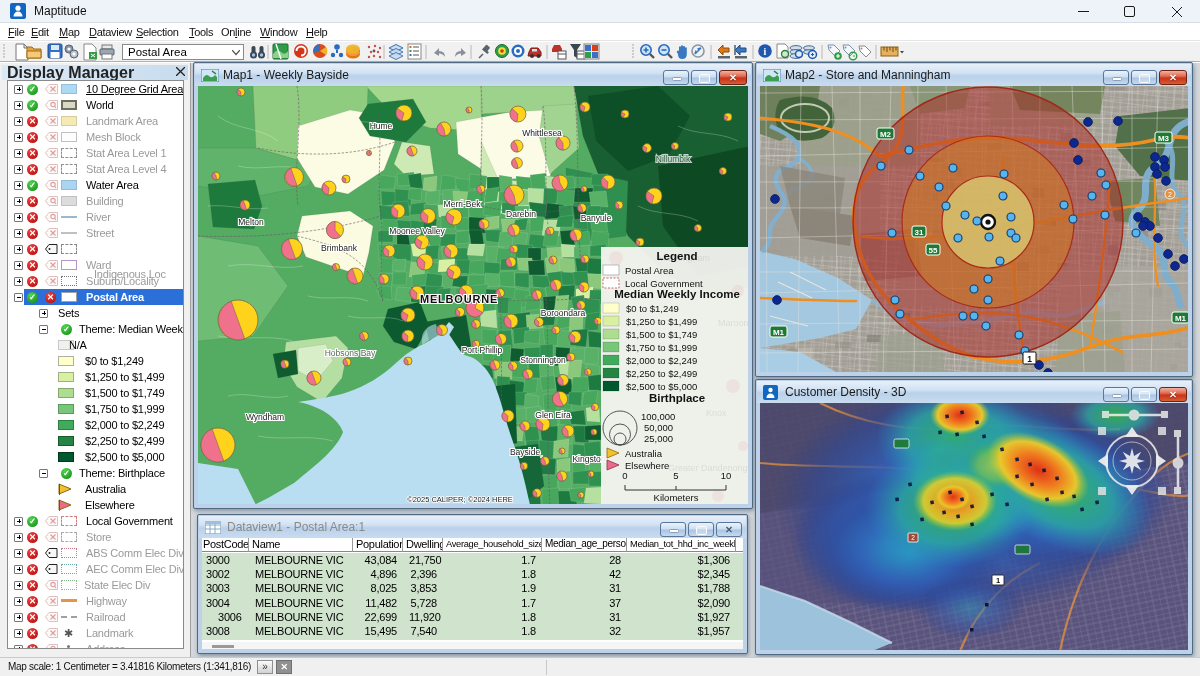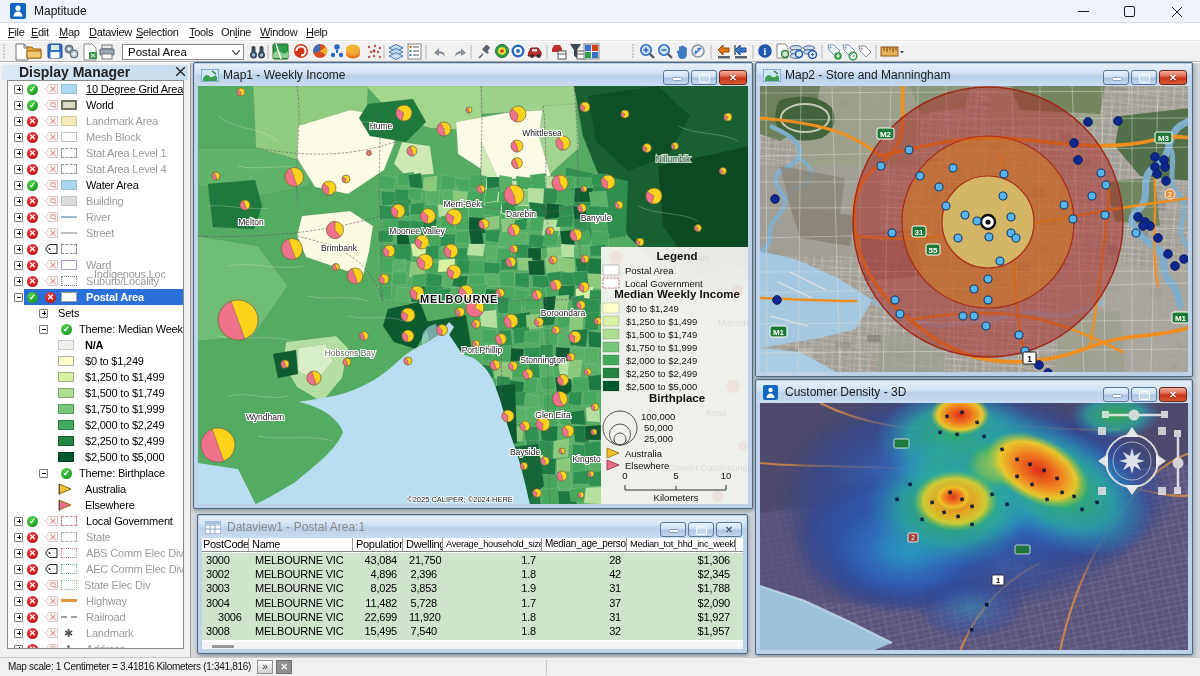--- a/index.html
+++ b/index.html
@@ -3,21 +3,21 @@
 *{margin:0;padding:0;box-sizing:border-box}
 html,body{width:1200px;height:676px;overflow:hidden}
 body{font-family:"Liberation Sans",sans-serif;position:relative;background:#fff}
 .abs{position:absolute}
 #titlebar{left:0;top:0;width:1200px;height:23px;background:#eef3f9;border-bottom:1px solid #d8dee6}
 #menubar{left:0;top:24px;width:1200px;height:17px;background:#fff;border-bottom:1px solid #e5e5e5}
 #menubar span{position:absolute;top:2px;font-size:11px;color:#111;letter-spacing:-0.3px}
 #toolbar{left:0;top:42px;width:1200px;height:20px;background:#f1f1f1;border-bottom:1px solid #b0b0b0}
 #workspace{left:0;top:63px;width:1200px;height:594px;background:#d4d8dc}
 #dm{left:0;top:63px;width:191px;height:594px;background:#f0f0f0;border-right:1px solid #a0a0a0}
-#dmhead{position:absolute;left:2px;top:2px;width:186px;height:15px;background:linear-gradient(90deg,#dce9f5,#c8dcee);font-size:14px;font-weight:bold;color:#222;padding-left:17px;line-height:15px}
+#dmhead{position:absolute;left:2px;top:2px;width:186px;height:15px;background:linear-gradient(90deg,#dce9f5,#c8dcee);font-size:16px;font-weight:bold;color:#222;padding-left:5px;line-height:15px}
 #tree{position:absolute;left:7px;top:17px;width:177px;height:569px;background:#fff;border:1px solid #8a8a8a;overflow:hidden;font-size:11px;letter-spacing:-0.2px}
 .trow{position:absolute;left:0;width:175px;height:16px;line-height:16px;white-space:nowrap}
 .lbl{position:absolute;top:0;color:#000}
 .dis{color:#9a9a9a}
 .pm{position:absolute;top:3.5px;width:9px;height:9px;border:1px solid #787878;background:#fff;border-radius:1px}
 .pm i{position:absolute;left:1.5px;top:3.5px;width:4px;height:1px;background:#000}
 .pm.plus b{position:absolute;left:3.5px;top:1.5px;width:1px;height:4px;background:#000}
 .cc{position:absolute;top:2.5px;width:11px;height:11px;border-radius:50%;color:#fff;font-size:8.5px;line-height:11px;text-align:center;font-weight:bold}
 .cc.g{background:radial-gradient(circle at 35% 30%,#52d452,#0f880f)}
 .cc.r{background:radial-gradient(circle at 35% 30%,#ee4444,#b00606)}
@@ -502,21 +502,21 @@
       </div>
       <div class="trow" style="top:240px">
         <div class="pm" style="left:31px">
           <i></i>
         </div>
         <div class="cc g" style="left:53px">✓</div>
         <span class="lbl" style="left:71px;font-weight:normal;">Theme: Median Weekly</span>
       </div>
       <div class="trow" style="top:256px">
         <div class="sw" style="left:50px;background:#f0f0ec;border:1px solid #c8c8c8;"></div>
-        <span class="lbl" style="left:77px;font-weight:bold;">N/A</span>
+        <span class="lbl" style="left:61px;font-weight:normal;">N/A</span>
       </div>
       <div class="trow" style="top:272px">
         <div class="sw" style="left:50px;background:#ffffcc;border:1px solid #b0b0a0;"></div>
         <span class="lbl" style="left:77px;font-weight:normal;">$0 to $1,249</span>
       </div>
       <div class="trow" style="top:288px">
         <div class="sw" style="left:50px;background:#d9f0a3;border:1px solid #a0b080;"></div>
         <span class="lbl" style="left:77px;font-weight:normal;">$1,250 to $1,499</span>
       </div>
       <div class="trow" style="top:304px">
@@ -577,21 +577,21 @@
         <div class="pm plus" style="left:6px">
           <i></i>
           <b></b>
         </div>
         <div class="cc r" style="left:19px">✕</div>
         <svg class="abs" style="left:37px;top:3px;opacity:.5" width="13" height="10" viewBox="0 0 13 10">
           <path d="M4 0.5 h8.5 v9 h-8.5 l-3.5-4.5z" fill="#fdf6f6" stroke="#c08080"></path>
           <path d="M5.5 2.5 l5 5 m0 -5 l-5 5" stroke="#c04040" stroke-width="1.2"></path>
         </svg>
         <div class="sw" style="left:53px;background:#fff;border:1px dashed #a8a8a8;"></div>
-        <span class="lbl dis" style="left:78px;">State</span>
+        <span class="lbl dis" style="left:78px;">Store</span>
       </div>
       <div class="trow" style="top:464px">
         <div class="pm plus" style="left:6px">
           <i></i>
           <b></b>
         </div>
         <div class="cc r" style="left:19px">✕</div>
         <svg class="abs" style="left:37px;top:3px" width="13" height="10" viewBox="0 0 13 10">
           <path d="M4 0.5 h8 v9 h-8 l-3.5-4.5z" fill="#f8f8f8" stroke="#222"></path>
           <circle cx="4.5" cy="5" r="1" fill="#222"></circle>
@@ -680,21 +680,21 @@
       </div>
     </div>
   </div>
 <div class="win" id="wmap1" style="left:193px;top:62px;width:560px;height:447px">
     <div class="wtitle" style="">
       <svg class="abs" style="left:6px;top:5px" width="18" height="13" viewBox="0 0 18 13">
         <rect width="18" height="13" fill="#cfe6f6" stroke="#4a7ab0"></rect>
         <path d="M2 9 q3-5 6-2 t6-1 l2 2 v4 h-14z" fill="#3aa050"></path>
         <path d="M11 2 l4 3" stroke="#2a7a3a" stroke-width="1.5"></path>
       </svg>
-      <span class="txt">Map1 - Weekly Income</span>
+      <span class="txt">Map1 - Weekly Bayside</span>
       <div class="cbtns">
         <div class="cb">
           <div class="mg"></div>
         </div>
         <div class="cb">
           <div class="sq"></div>
         </div>
         <div class="cb close">
           <div class="xg">✕</div>
         </div>

